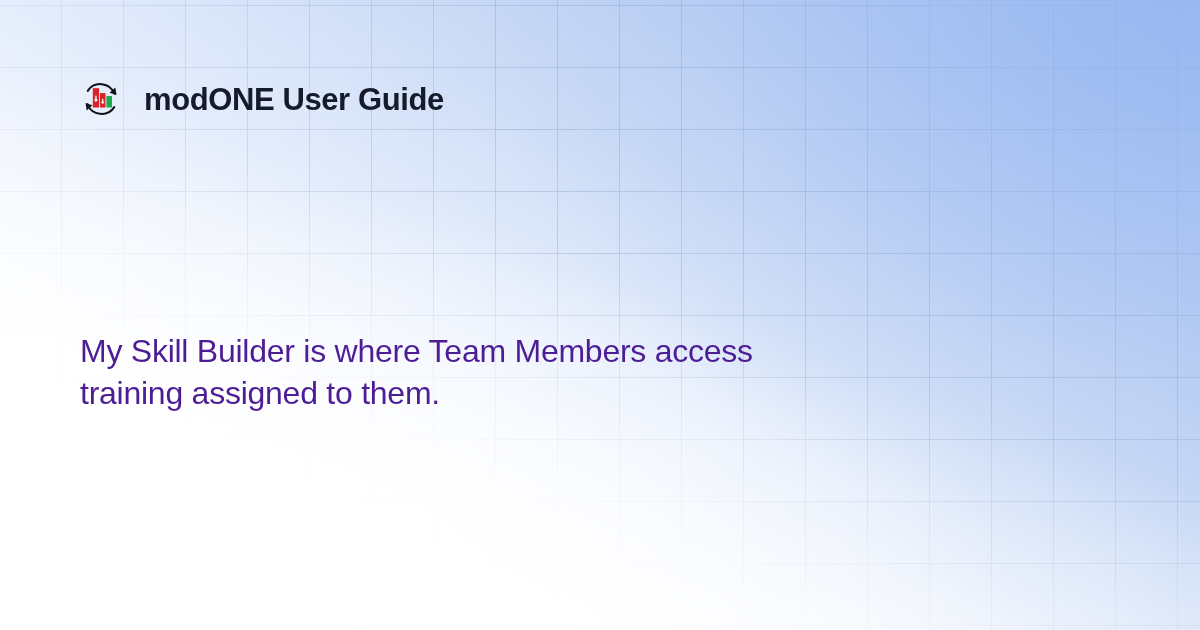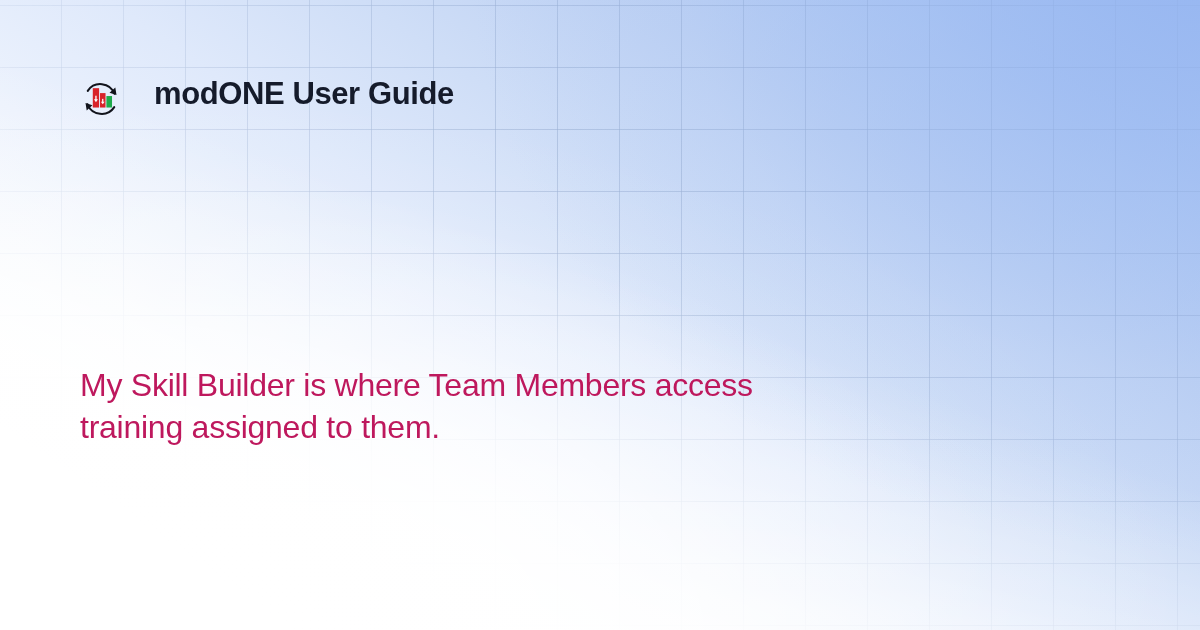--- a/index.html
+++ b/index.html
@@ -121,22 +121,22 @@
     inset:0;
     z-index:5;
   }
 
   
   .brand{
     position:absolute;
     left:80px;
     top:78px;
     display:flex;
-    align-items:flex-start;
-    gap:32px;
+    align-items:center;
+    gap:22px;
   }
 
   .brand-mark{
     width:42px;
     height:42px;
     flex:0 0 42px;
     display:block;
   }
 
   .brand-name{
@@ -159,26 +159,25 @@
   .hero-title{
     font-size:86px;
     font-weight:700;
     letter-spacing:-2.6px;
     line-height:1.0;
     color:#3069d8;
     white-space:nowrap;
   }
 
   .hero-sub{
-    margin-top:34px;
     font-size:32px;
     font-weight:400;
     line-height:1.32;
     letter-spacing:-0.25px;
-    color:#be185d;
+    color:#4c1d95;
     max-width:730px;
   }
 </style>
 </head>
 <body>
 
 <div class="canvas">
 
   <div class="bg-wash"></div>
   <div class="grid-layer"></div>

